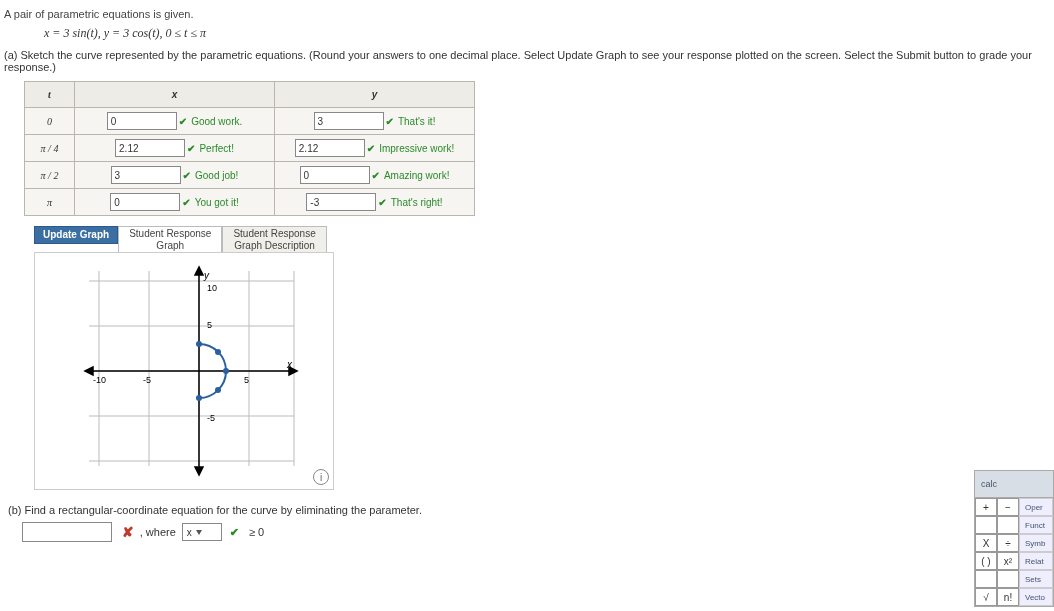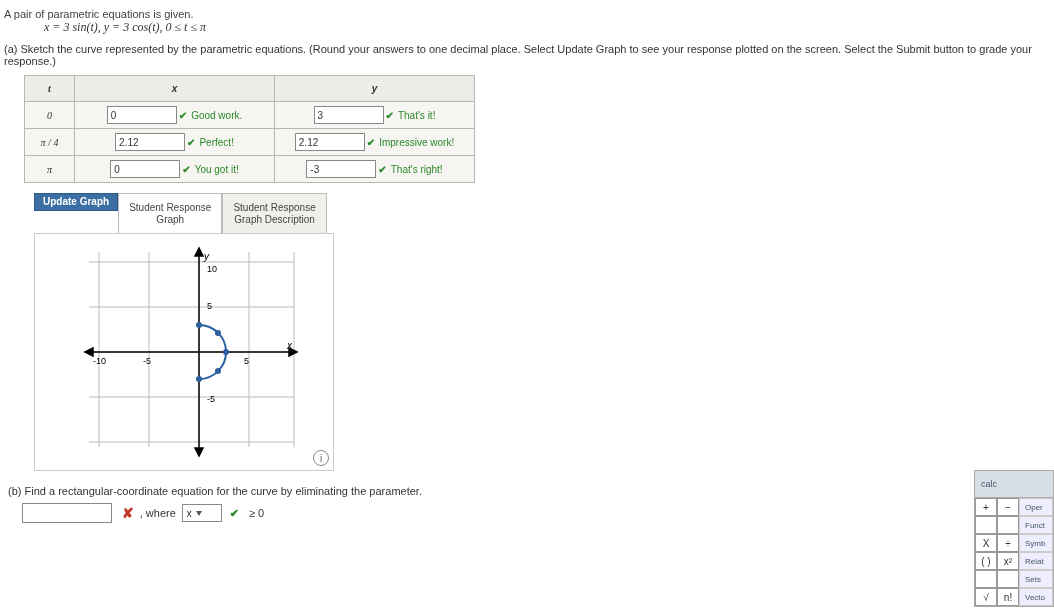--- a/index.html
+++ b/index.html
@@ -7,21 +7,21 @@
   font-family: Arial, Helvetica, sans-serif;
   font-size: 11px;
   color: #333;
   background: #fff;
   padding: 8px 8px 8px 4px;
   width: 1054px;
   height: 611px;
   overflow: hidden;
   position: relative;
 }
-.intro { margin-bottom: 0; font-size: 11px; color: #444; }
+.intro { margin-bottom: 6px; font-size: 11px; color: #444; }
 .eqns { margin: 0 0 8px 40px; font-family: 'Times New Roman', serif; font-style: italic; font-size: 12px; color: #333; }
 .parta { font-size: 11px; color: #333; margin-bottom: 8px; }
 
 .answer-table { border-collapse: collapse; margin-left: 20px; background:#f6f5f2; }
 .answer-table td, .answer-table th {
   border: 1px solid #b8b6ae;
   padding: 4px 6px;
   font-size: 10px;
   text-align: center;
   vertical-align: middle;
@@ -37,21 +37,21 @@
 .check { color: #2a8a2a; font-weight: bold; margin: 0 4px 0 2px; }
 .fb { color: #2a8a2a; font-size: 10px; text-align: right; }
 
 .graph-section { margin: 10px 0 0 30px; display:flex; align-items:flex-start; gap:0; }
 .update-btn {
   background: #3b6fa3; color: #fff; font-weight: bold; font-size: 10px;
   padding: 2px 8px; border: 1px solid #2b5a87; cursor: pointer;
   display:flex; flex-direction:column; align-items:center; line-height:1.2;
 }
 .tab {
-  border: 1px solid #bbb; border-bottom: none; padding: 8px 10px;
+  border: 1px solid #bbb; border-bottom: none; padding: 1px 10px;
   font-size: 10px; color: #444; background: #f0efe9; cursor: pointer;
   white-space: pre-line; text-align:center; line-height:1.2;
 }
 .tab.active { background: #fff; }
 
 .graph-panel { border: 1px solid #ccc; background:#fff; padding: 8px; margin-left:30px; margin-top:-1px; width: 300px;}
 svg.graph { display:block; margin: 0 auto; }
 
 .partb { margin: 14px 0 6px 4px; font-size: 11px; color:#333;}
 .partb-row { margin: 6px 0 0 18px; display:flex; align-items:center; gap:6px; font-size:11px;}
@@ -97,20 +97,25 @@
   <tbody id="tbody">
       <tr>
         <td class="tcol">0</td>
         <td class="valcell"><input class="num-input" value="0" style=""><span class="check">✔</span><span class="fb">Good work.</span></td>
         <td class="valcell"><input class="num-input" value="3" style=""><span class="check">✔</span><span class="fb">That's it!</span></td>
       </tr>
       <tr>
         <td class="tcol">π / 4</td>
         <td class="valcell"><input class="num-input" value="2.12" style=""><span class="check">✔</span><span class="fb">Perfect!</span></td>
         <td class="valcell"><input class="num-input" value="2.12" style=""><span class="check">✔</span><span class="fb">Impressive work!</span></td>
+      </tr>
+      <tr>
+        <td class="tcol">π / 2</td>
+        <td class="valcell"><input class="num-input" value="3" style=""><span class="check">✔</span><span class="fb">Good job!</span></td>
+        <td class="valcell"><input class="num-input" value="0" style=""><span class="check">✔</span><span class="fb">Amazing work!</span></td>
       </tr>
       <tr>
         <td class="tcol">π</td>
         <td class="valcell"><input class="num-input" value="0" style=""><span class="check">✔</span><span class="fb">You got it!</span></td>
         <td class="valcell"><input class="num-input" value="-3" style=""><span class="check">✔</span><span class="fb">That's right!</span></td>
       </tr>
     </tbody>
 </table>
 
 <div class="graph-section">

